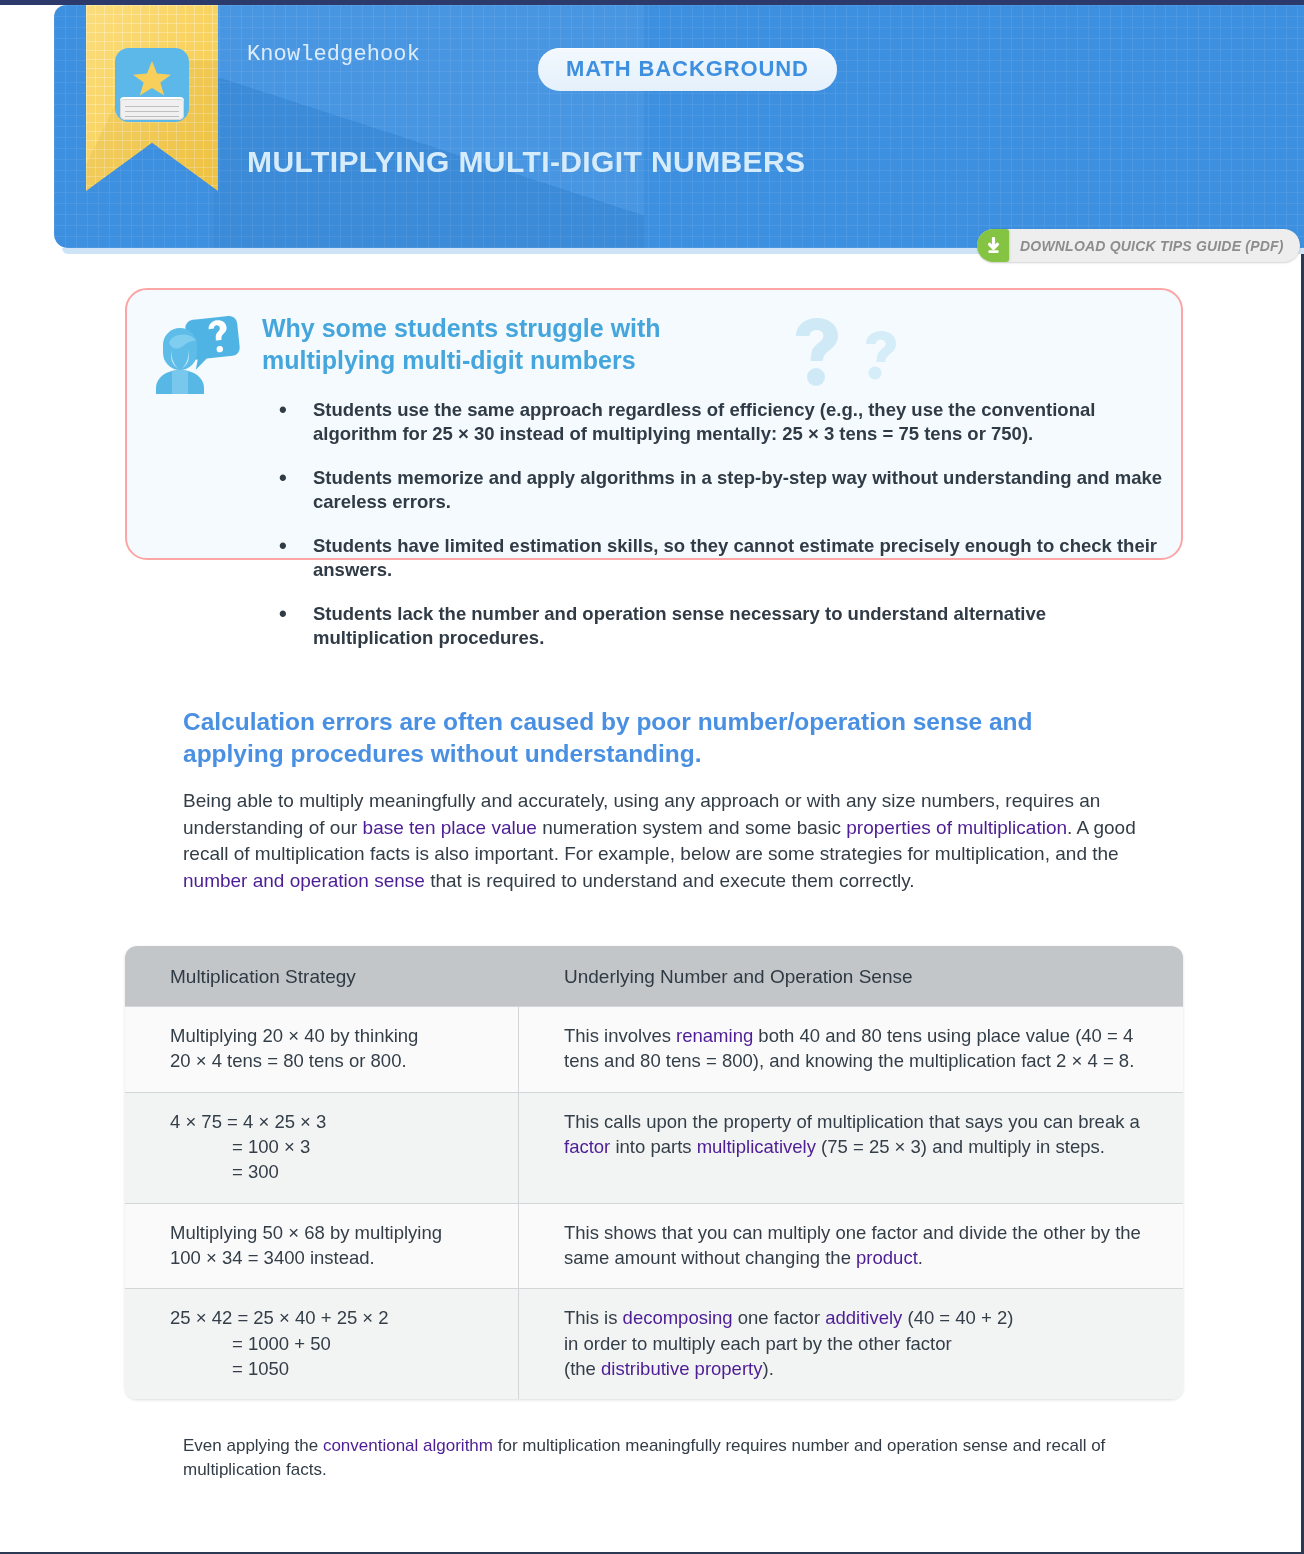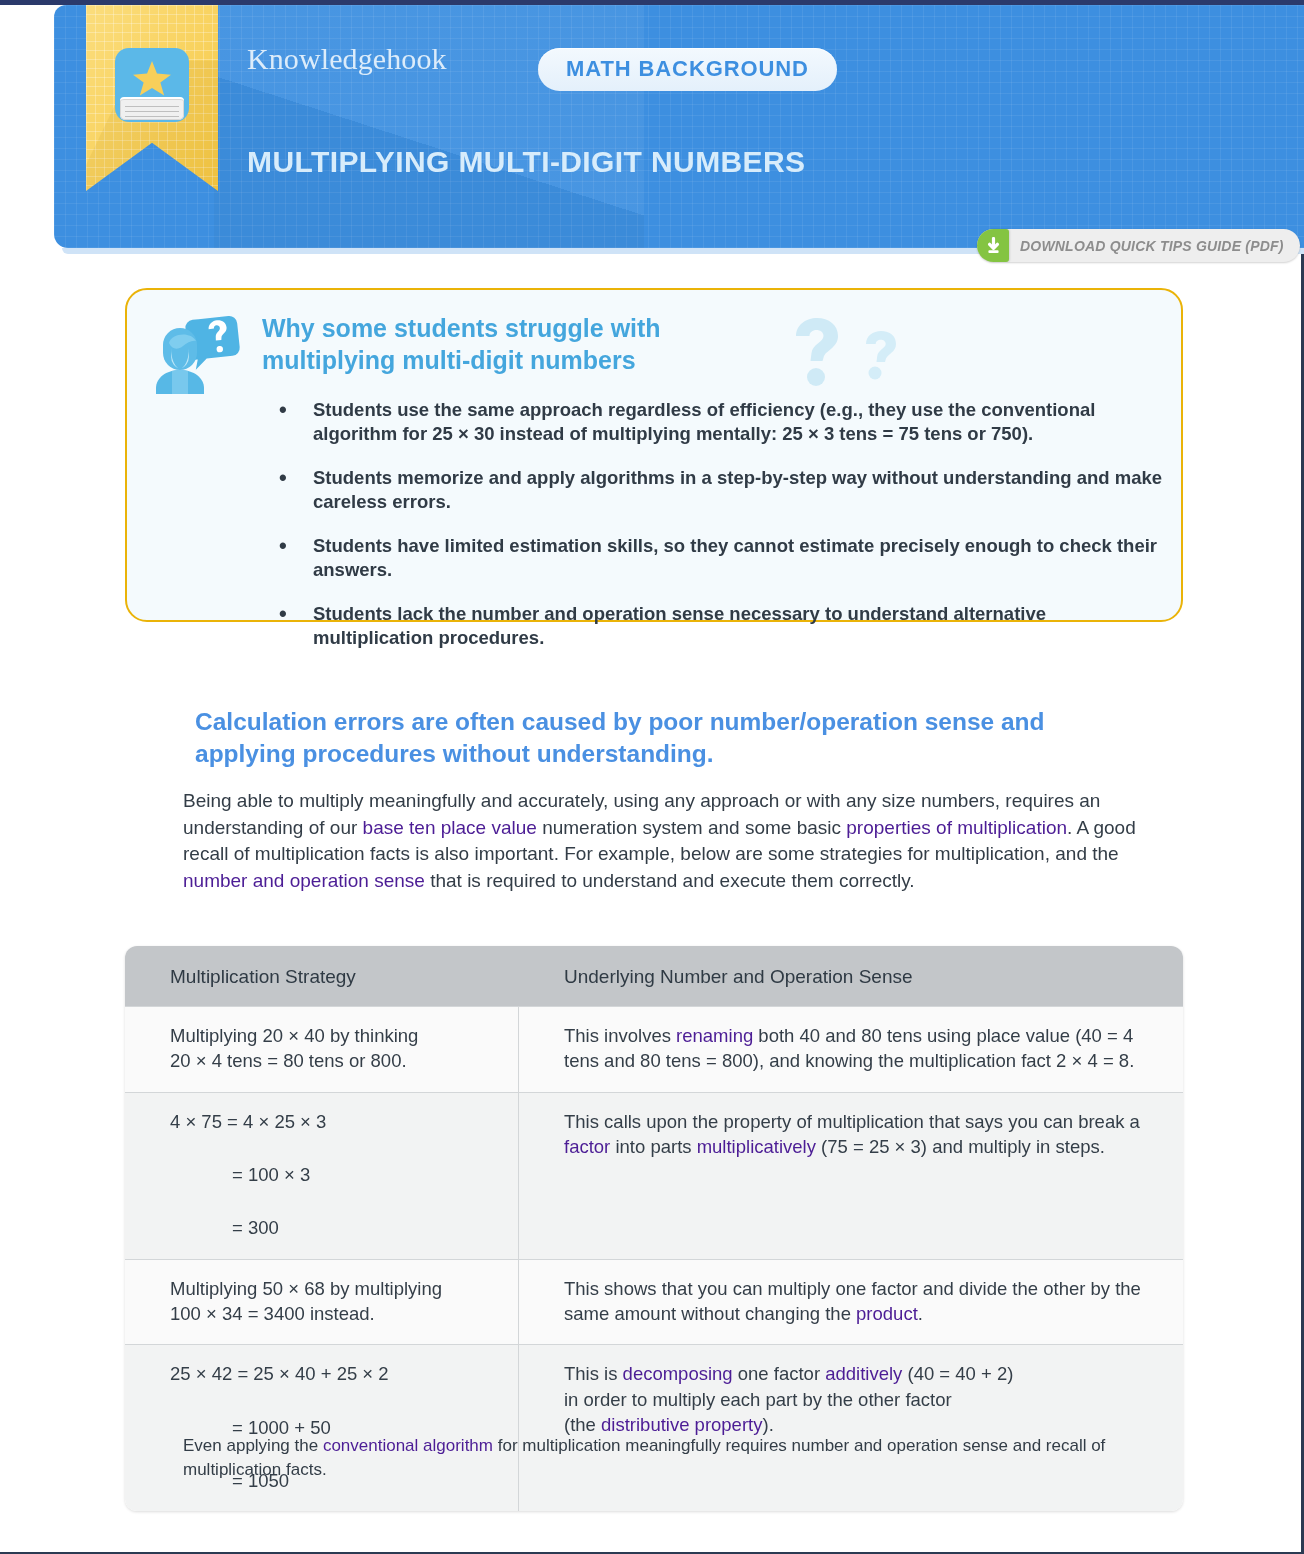--- a/index.html
+++ b/index.html
@@ -74,22 +74,22 @@
     box-shadow:inset 0 0 0 1px #d6d6d6;
   }
   .book-pages::before, .book-pages::after {
     content:""; position:absolute; left:5px; width:54px; height:1px; background:#bfbfbf;
   }
   .book-pages::before { top:7px; }
   .book-pages::after { top:12px; box-shadow:0 5px 0 #bfbfbf; }
 
   .brand {
     position:absolute; top:42px; left:247px;
-    font-size:30px; color:#dcecfa; letter-spacing:.1px;
-    font-family:Liberation Serif, serif;
+    font-size:22px; color:#dcecfa; letter-spacing:.1px;
+    font-family:Liberation Mono, monospace;
   }
   .badge {
     position:absolute; top:48px; left:538px;
     padding:8px 28px 9px;
     background:linear-gradient(to bottom, #f3f9fe 0%, #e4f0fb 100%);
     border-radius:22px;
     color:#3d8fe0; font-weight:bold; font-size:22px;
     letter-spacing:.9px;
     box-shadow:0 1px 0 rgba(255,255,255,.7) inset;
   }
@@ -114,23 +114,23 @@
     box-shadow:1px 0 2px rgba(0,0,0,.12);
   }
   .dlicon svg { display:block; }
   .dltext {
     margin-left:11px; font-size:14px; font-weight:bold;
     color:#8d8d8d; letter-spacing:.2px;font-style:italic;
   }
 
   
   .card {
-    position:absolute; top:288px; left:125px; width:1058px; height:334px;
+    position:absolute; top:288px; left:125px; width:1058px; height:272px;
     background:#f4fafd;
-    border:2px solid #eab308;
+    border:2px solid #fca5a5;
     border-radius:22px;
   }
   .avatar { position:absolute; top:22px; left:22px; width:100px; height:92px; }
   .card-title {
     position:absolute; top:22px; left:135px; width:520px;
     font-size:25px; font-weight:bold; color:#44a6dd; line-height:1.28;
   }
   .qmarks { position:absolute; top:24px; left:655px; }
   .bullets { position:absolute; top:108px; left:138px; width:900px; }
   .bullets li {
@@ -138,21 +138,21 @@
     margin-bottom:20px; font-size:18.5px; font-weight:bold;
     color:#303b46; line-height:1.3;
   }
   .bullets li::before {
     content:"\2022"; position:absolute; left:14px; top:-2px; font-size:22px;
   }
 
   
   .section-head {
     position:absolute; top:706px; left:183px; width:930px;
-    font-size:24.5px; font-weight:bold; color:#4a90e2; line-height:1.32;margin-left:12px;
+    font-size:24.5px; font-weight:bold; color:#4a90e2; line-height:1.32;
   }
   .intro {
     position:absolute; top:788px; left:183px; width:958px;
     font-size:19px; color:#333d47; line-height:1.40;
   }
   .lnk { color:#4c1d95; }
 
   
   .tbl {
     position:absolute; top:946px; left:125px; width:1058px;
@@ -169,21 +169,21 @@
   .tbl td {
     font-size:18.5px; color:#343e48; line-height:1.37;
     padding:16px 20px 18px 45px; vertical-align:top;
     border-top:1px solid #d3d6d8;
   }
   .tbl td:first-child { border-right:1px solid #d3d6d8; width:394px; }
   .tbl tr.even td { background:#fafafa; }
   .tbl tr.odd  td { background:#f2f3f3; }
   .tbl tr:last-child td:first-child { border-bottom-left-radius:12px; }
   .tbl tr:last-child td:last-child  { border-bottom-right-radius:12px; }
-  .ind { display:inline-block; padding-left:62px;margin-top:28px; }
+  .ind { display:inline-block; padding-left:62px; }
 
   .outro {
     position:absolute; top:1434px; left:183px; width:950px;
     font-size:17px; color:#333d47; line-height:1.40;
   }
 </style>
 </head>
 <body>
 
 <div id="page">

